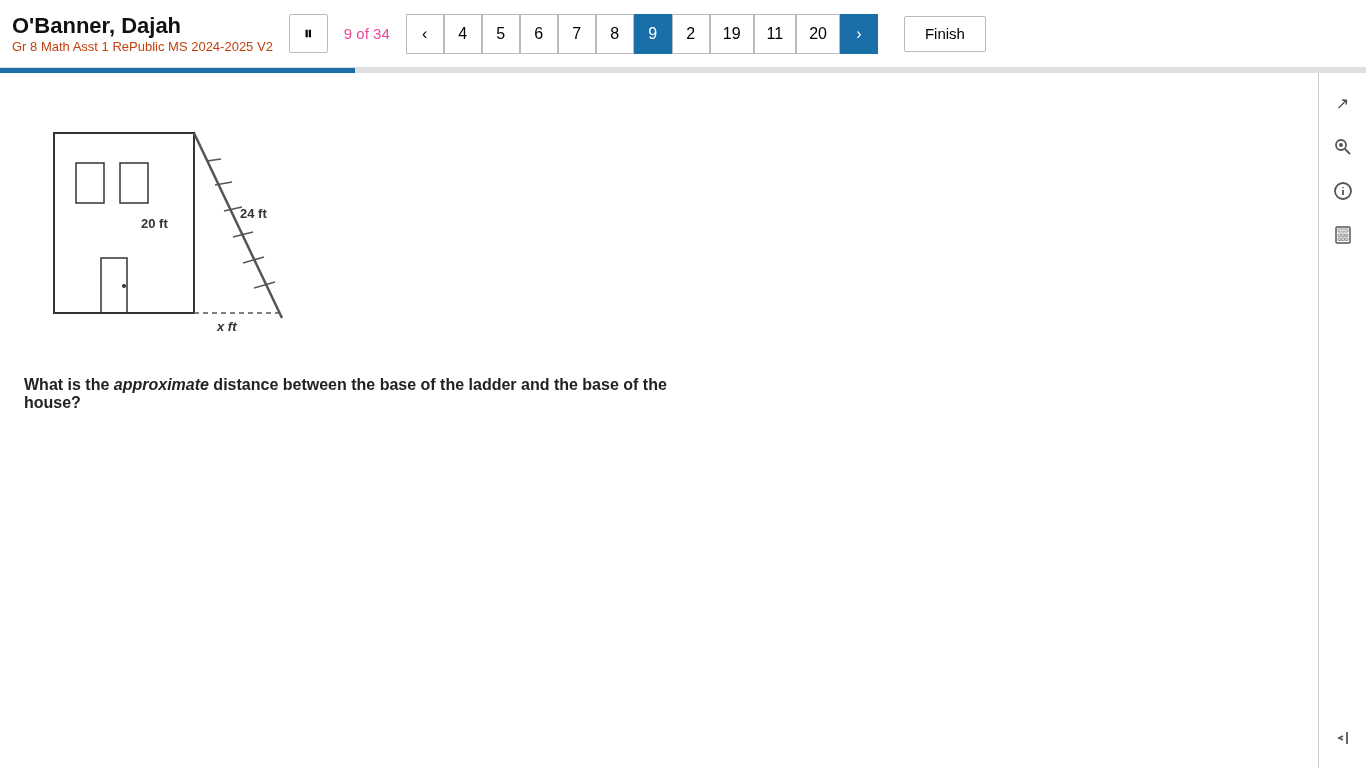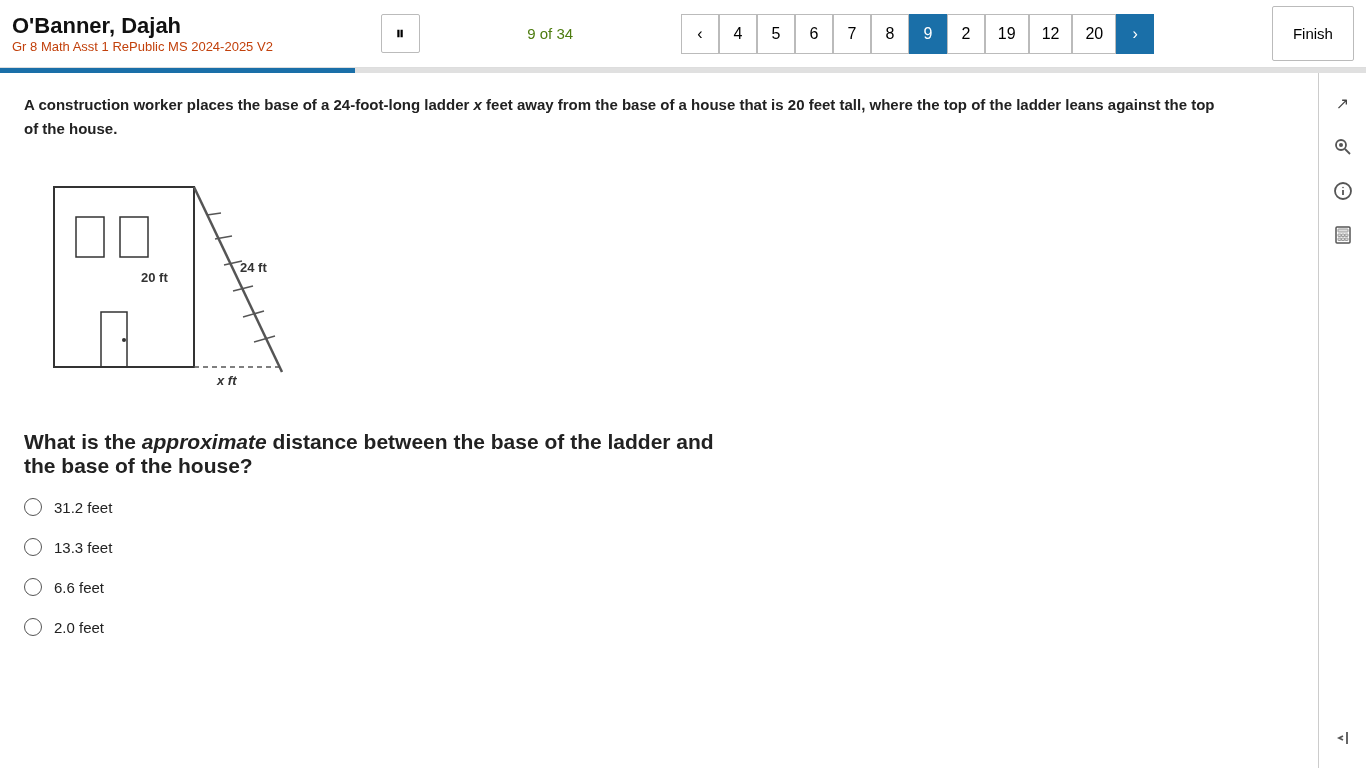--- a/index.html
+++ b/index.html
@@ -6,56 +6,55 @@
     body { font-family: Arial, sans-serif; background: #fff; color: #222; font-size: 14px; }
 
     
     .header {
       display: flex;
       align-items: center;
       padding: 8px 12px;
       border-bottom: 1px solid #ddd;
       gap: 16px;
       height: 68px;
-      justify-content: space-between;
     }
     .student-info { flex: 0 0 auto; min-width: 200px; }
     .student-name { font-size: 22px; font-weight: bold; color: #111; }
     .student-subtitle { font-size: 13px; color: #c2410c; }
     .pause-btn {
       border: 1px solid #bbb;
       background: #fff;
       padding: 8px 14px;
       cursor: pointer;
       font-size: 18px;
       border-radius: 2px;
       display: flex; align-items: center; gap: 3px;
     }
-    .progress-label { font-size: 15px; color: #4d7c0f; white-space: nowrap; }
+    .progress-label { font-size: 15px; color: #ec4899; white-space: nowrap; }
     .nav-controls { display: flex; align-items: center; gap: 0; }
     .nav-btn {
       border: 1px solid #bbb;
       background: #fff;
       padding: 8px 12px;
       cursor: pointer;
       font-size: 16px;
       min-width: 38px;
       text-align: center;
       height: 40px;
       display: flex; align-items: center; justify-content: center;
     }
     .nav-btn.active { background: #1a6fa8; color: #fff; border-color: #1a6fa8; }
     .nav-btn.arrow { background: #1a6fa8; color: #fff; border-color: #1a6fa8; }
     .finish-btn {
       border: 1px solid #bbb;
       background: #fff;
       padding: 8px 20px;
       cursor: pointer;
       font-size: 15px;
-      height: 55px;
+      height: 36px;
       margin-left: 10px;
       border-radius: 2px;
     }
 
     
     .progress-bar-container {
       height: 5px;
       background: #e0e0e0;
       width: 100%;
     }
@@ -87,21 +86,21 @@
     .question-text em { font-style: italic; }
 
     
     .diagram-container {
       margin: 10px 0 20px 0;
       font-weight: bold;
     }
 
     
     .question-prompt {
-      font-size: 21px;
+      font-size: 16px;
       font-weight: bold;
       margin-bottom: 20px;
       max-width: 700px;
     }
     .question-prompt em { font-style: italic; }
 
     
     .answer-choices { list-style: none; }
     .answer-choice {
       display: flex;
@@ -171,42 +170,39 @@
 
     <div id="page-numbers" style="display:flex;">
         <button class="nav-btn">4</button>
         <button class="nav-btn">5</button>
         <button class="nav-btn">6</button>
         <button class="nav-btn">7</button>
         <button class="nav-btn">8</button>
         <button class="nav-btn active">9</button>
         <button class="nav-btn">2</button>
         <button class="nav-btn">19</button>
-        <button class="nav-btn">12</button>
+        <button class="nav-btn">11</button>
         <button class="nav-btn">20</button>
       </div>
     <button class="nav-btn arrow">
       <span>›</span>
     </button>
   </div>
 
   <button class="finish-btn">Finish</button>
 </div>
 
 <div class="progress-bar-container">
   <div class="progress-bar-fill" id="progress-fill" style="width: 26%;"></div>
 </div>
 
 <div class="main-layout">
 
   <div class="content-area">
 
-    <p class="question-text">
-      <strong>A construction worker places the base of a 24-foot-long ladder <em>x</em> feet away from the base of a house that is 20 feet tall, where the top of the ladder leans against the top of the house.</strong>
-    </p>
 
     <div class="diagram-container">
       <svg width="280" height="250">
 
         <rect x="30" y="30" width="140" height="180" fill="none" stroke="#333" stroke-width="2"></rect>
 
         <rect x="52" y="60" width="28" height="40" fill="none" stroke="#333" stroke-width="1.5"></rect>
         <rect x="96" y="60" width="28" height="40" fill="none" stroke="#333" stroke-width="1.5"></rect>
 
         <rect x="77" y="155" width="26" height="55" fill="none" stroke="#333" stroke-width="1.5"></rect>
@@ -228,38 +224,20 @@
         <line x1="170" y1="210" x2="258" y2="210" stroke="#555" stroke-width="1.5" stroke-dasharray="5,4"></line>
 
         <text x="193" y="228" font-size="13" font-family="Arial" fill="#333" font-style="italic">x ft</text>
       </svg>
     </div>
 
     <p class="question-prompt">
       What is the <em>approximate</em> distance between the base of the ladder and the base of the house?
     </p>
 
-    <ul class="answer-choices" id="answer-choices-list">
-    <li class="answer-choice">
-          <div class="radio-circle"></div>
-          <span>31.2 feet</span>
-        </li>
-        <li class="answer-choice">
-          <div class="radio-circle"></div>
-          <span>13.3 feet</span>
-        </li>
-        <li class="answer-choice">
-          <div class="radio-circle"></div>
-          <span>6.6 feet</span>
-        </li>
-        <li class="answer-choice">
-          <div class="radio-circle"></div>
-          <span>2.0 feet</span>
-        </li>
-      </ul>
 
   </div>
 
   <div class="right-sidebar">
     <div class="sidebar-icon arrow-expand" title="Expand">↗</div>
     <div class="sidebar-icon" title="Zoom">
       <svg width="20" height="20" viewBox="0 0 20 20" fill="none" stroke="#555" stroke-width="1.8">
         <circle cx="8" cy="8" r="5"></circle>
         <line x1="12" y1="12" x2="17" y2="17"></line>
         <circle cx="8" cy="8" r="2" fill="#555" stroke="none"></circle>

